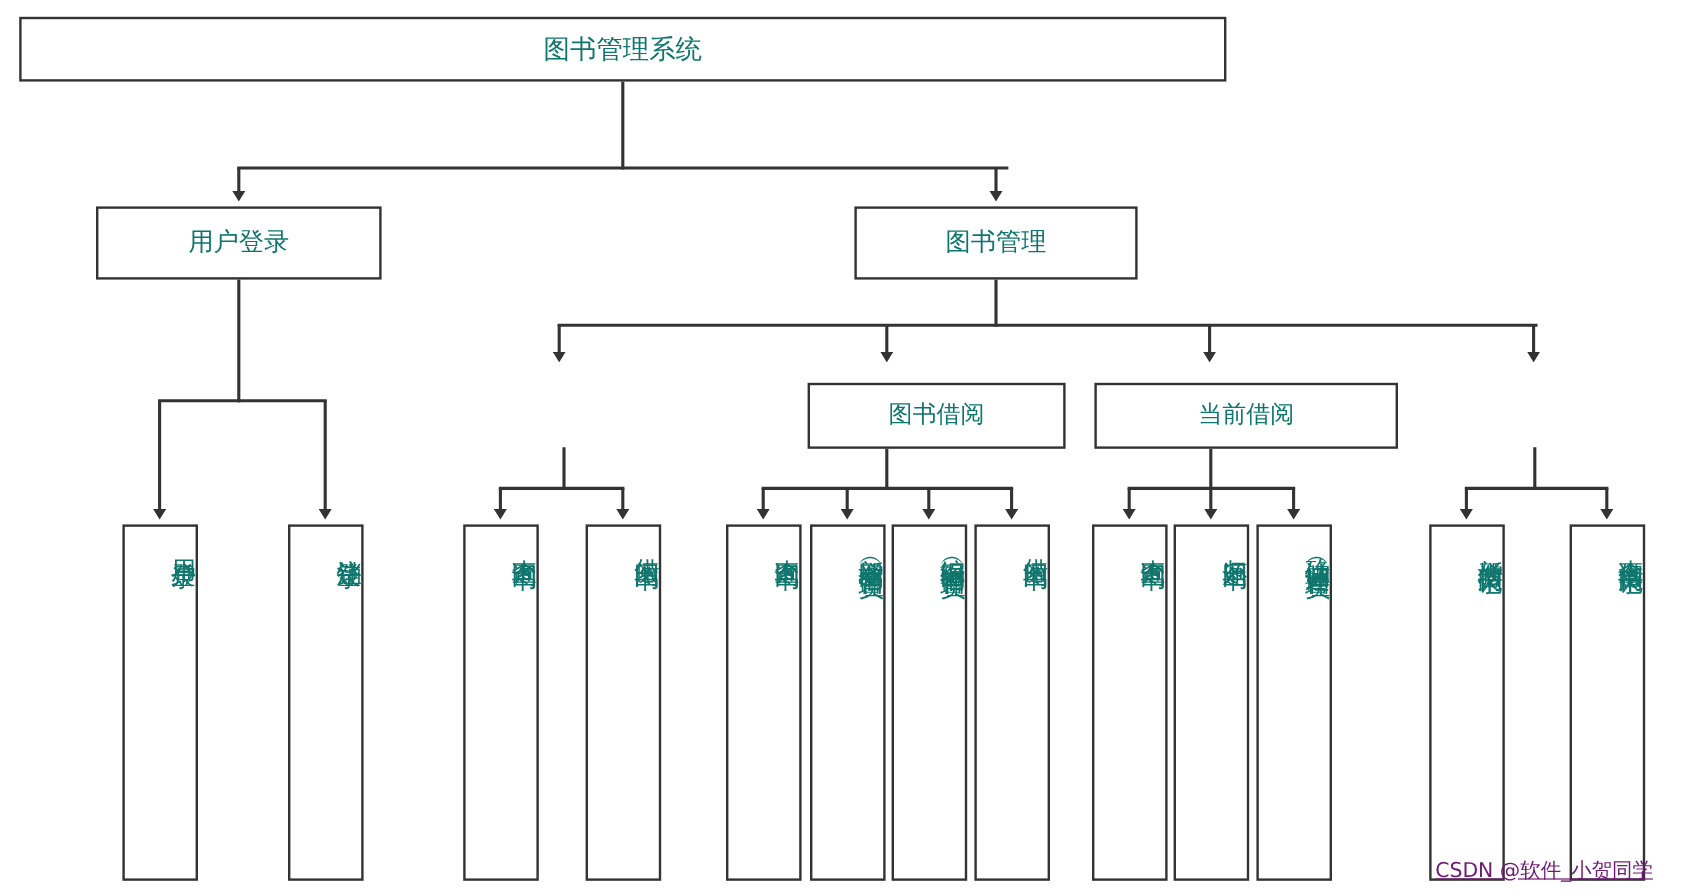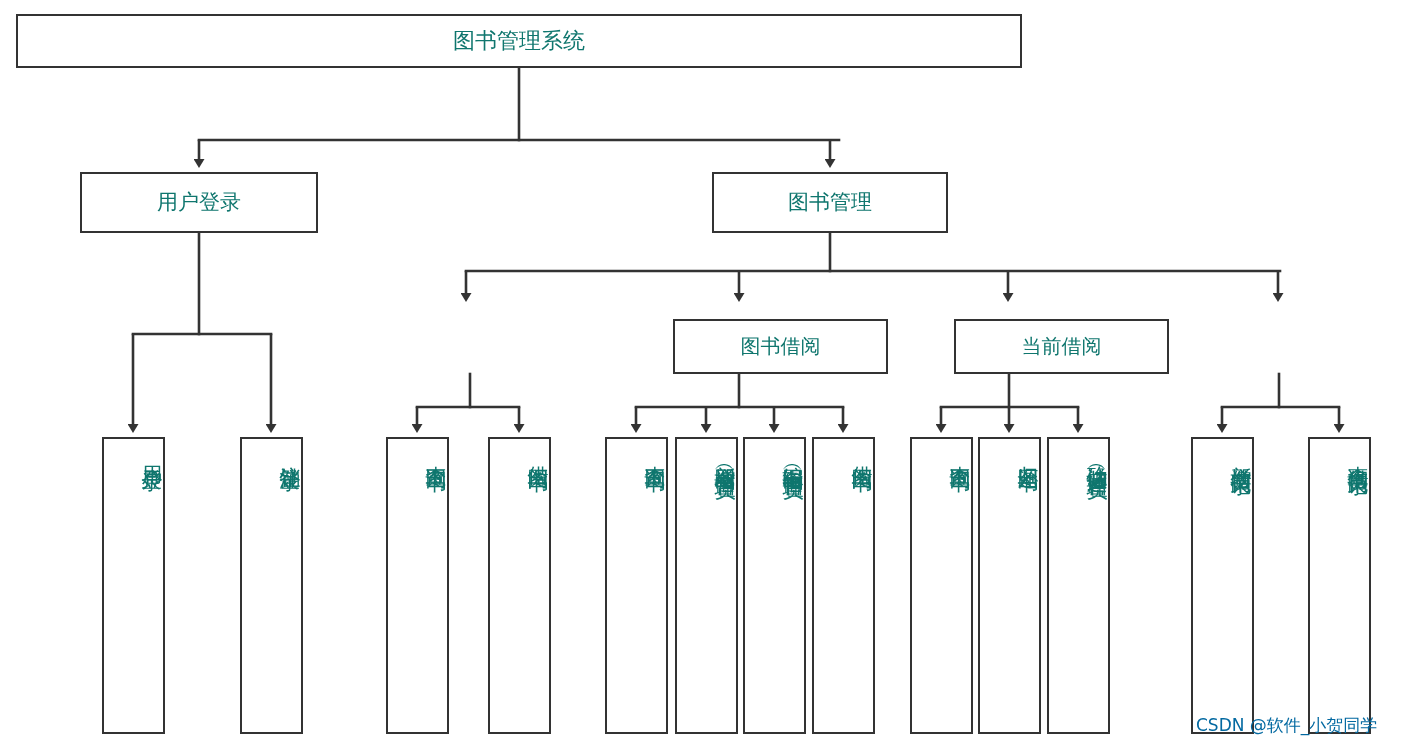--- a/index.html
+++ b/index.html
@@ -58,25 +58,26 @@
     line-height: 1.05;
     width: 100%;
     display: block;
     text-align: left;
   }
   #watermark {
     position: absolute;
     left: 1196px;
     top: 714px;
     font-size: 17px;
-    color: #0369a1;
+    color: #701a75;
     font-family: "DejaVu Sans", "Liberation Sans", sans-serif;
     white-space: nowrap;
     z-index: 5;
     user-select: none;
+    text-decoration: underline;
   }
 </style>
 </head>
 <body>
 
 <div id="diagram-canvas">
 
   <svg id="edge-layer" viewBox="0 0 1405 747" width="1405" height="747">
     <defs>
       <marker id="arrowhead" markerWidth="9" markerHeight="11" refX="1" refY="5.5" orient="auto" markerUnits="userSpaceOnUse">
@@ -134,21 +135,21 @@
   <div class="node level2" style="left:80px; top:172px; width:238px; height:61px;">
     <span class="node-label">用户登录</span>
   </div>
   <div class="node level2" style="left:712px; top:172px; width:236px; height:61px;">
     <span class="node-label">图书管理</span>
   </div>
 
   <div class="node level3" style="left:632px; top:319px; width:215px; height:55px;margin-left:41px;">
     <span class="node-label">图书借阅</span>
   </div>
-  <div class="node level3" style="left:954px; top:319px; width:215px; height:55px;">
+  <div class="node level3" style="left:912px; top:319px; width:253px; height:55px;">
     <span class="node-label">当前借阅</span>
   </div>
 
   <div class="node leaf" style="left:102px; top:437px; width:63px; height:297px;">
     <span class="node-label">用户登录</span>
   </div>
   <div class="node leaf" style="left:240px; top:437px; width:63px; height:297px;">
     <span class="node-label">注销登录</span>
   </div>
 

